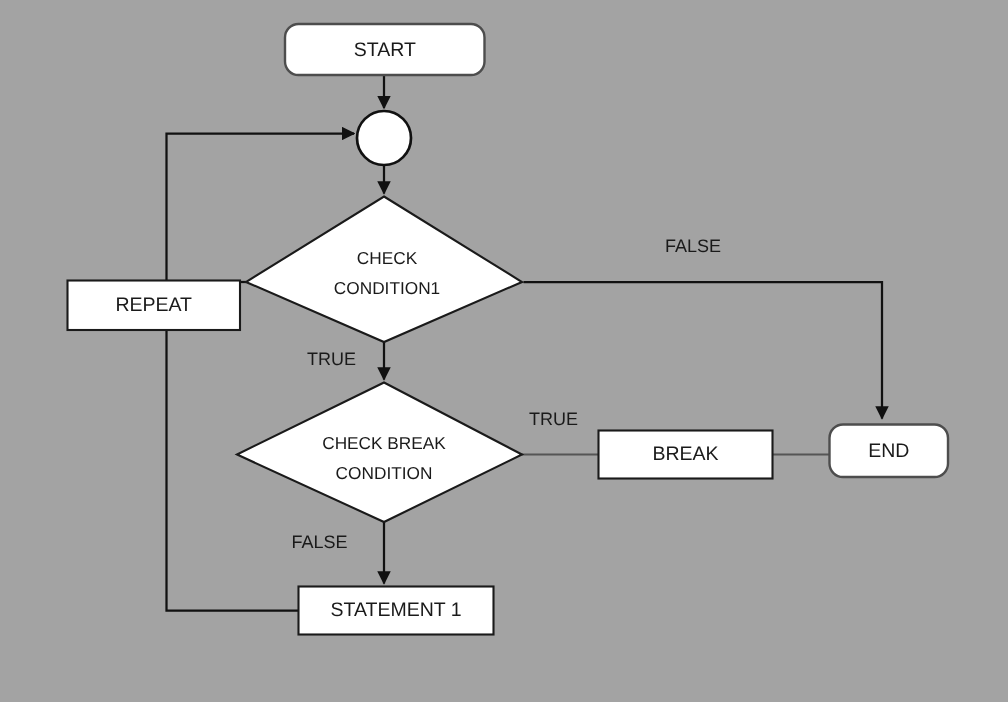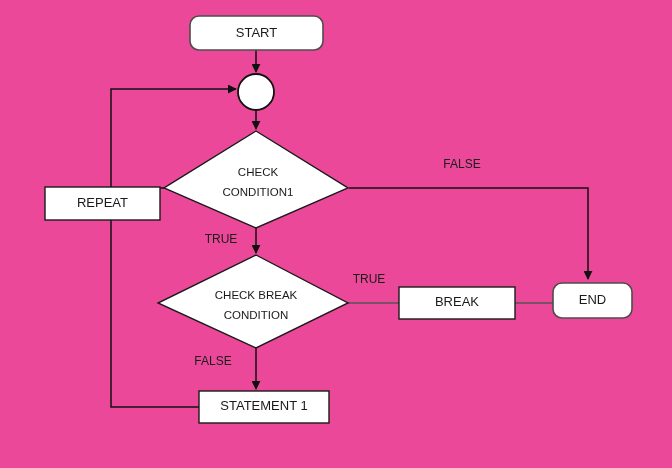--- a/index.html
+++ b/index.html
@@ -7,21 +7,21 @@
     padding: 0;
     background: #ffffff;
   }
   body {
     font-family: "Liberation Sans", sans-serif;
   }
   #canvas {
     position: relative;
     width: 672px;
     height: 468px;
-    background: #ec4899;
+    background: #a3a3a3;
     overflow: hidden;
   }
   #flow-svg {
     position: absolute;
     top: 0;
     left: 0;
     width: 672px;
     height: 468px;
   }
   .node-shape {

